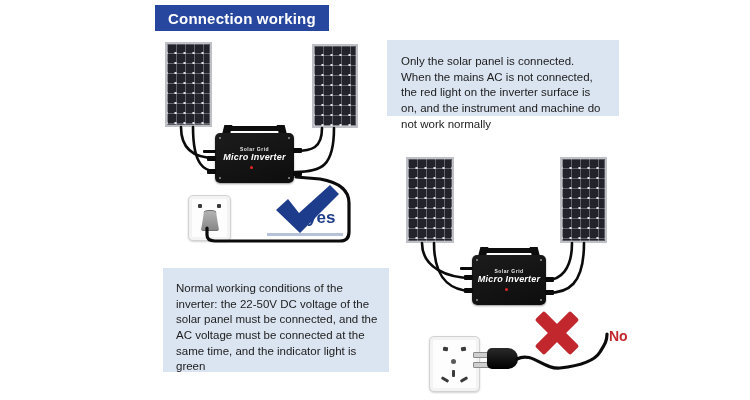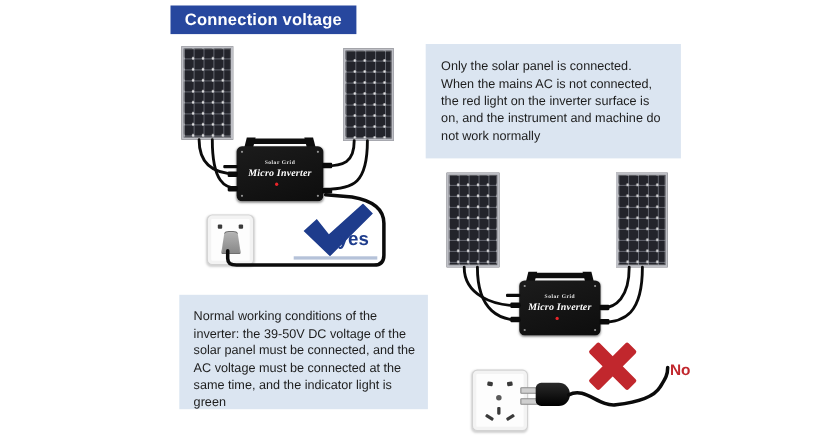--- a/index.html
+++ b/index.html
@@ -5,36 +5,36 @@
   html,body{margin:0;padding:0;background:#ffffff;}
   #stage{position:relative;width:750px;height:400px;background:#ffffff;overflow:hidden;
          font-family:"Liberation Sans",sans-serif;}
 
   
   .title-badge{position:absolute;left:155px;top:5px;height:26px;background:#27479e;color:#fff;
     font-size:15px;font-weight:bold;display:flex;align-items:center;padding:0 13px;letter-spacing:.2px;}
 
   
   .note{position:absolute;background:#dbe5f1;color:#1c1c1c;font-size:11.5px;line-height:1.36;}
-  .note-a{left:387px;top:40px;width:232px;height:104px;padding:14px 16px 10px 14px;box-sizing:border-box;}
+  .note-a{left:387px;top:40px;width:232px;height:76px;padding:14px 16px 10px 14px;box-sizing:border-box;}
   .note-b{left:163px;top:268px;width:226px;height:104px;padding:13px 10px 10px 13px;box-sizing:border-box;}
 
   
   .panel{position:absolute;border:2px solid #bfc0c6;box-sizing:border-box;
     background-color:#23242b;
     background-image:
       radial-gradient(circle, rgba(255,255,255,.85) .8px, rgba(255,255,255,0) 1.5px),
       linear-gradient(90deg, rgba(150,153,165,.55) 1px, transparent 1px),
       linear-gradient(0deg, rgba(150,153,165,.55) 1px, transparent 1px);
     background-size:9px 10px,9px 10px,9px 10px;
     background-position:4px 4px,0 0,0 0;
     box-shadow:inset 0 0 0 1px rgba(255,255,255,.25);}
 
   
-  .inverter{position:absolute;font-family:Liberation Serif, serif;}
+  .inverter{position:absolute;}
   .inv-body{position:absolute;inset:0;background:linear-gradient(160deg,#1c1c1c,#0d0d0d);
     border-radius:5px;box-shadow:0 1px 2px rgba(0,0,0,.4);}
   .inv-bar{position:absolute;left:15%;right:15%;top:-7px;height:5px;background:#0d0d0d;border-radius:2px;}
   .inv-foot{position:absolute;top:-8px;width:8px;height:11px;background:#0d0d0d;}
   .inv-foot.l{left:10%;transform:skewX(-14deg);}
   .inv-foot.r{right:10%;transform:skewX(14deg);}
   .inv-brand{position:absolute;left:0;right:0;top:26%;text-align:center;color:#e8e8e8;
     font-size:5px;font-weight:bold;letter-spacing:.5px;}
   .inv-model{position:absolute;left:0;right:0;top:38%;text-align:center;color:#ffffff;
     font-size:9px;font-weight:bold;font-style:italic;letter-spacing:.2px;}
@@ -64,24 +64,24 @@
   .x-bar.b{transform:translate(-50%,-50%) rotate(-45deg);}
   .no-label{position:absolute;color:#c1272d;font-size:14px;font-weight:bold;}
 
   .wires{position:absolute;left:0;top:0;pointer-events:none;}
 </style>
 </head>
 <body>
 
 <div id="stage">
 
-  <div class="title-badge">Connection voltage</div>
+  <div class="title-badge">Connection working</div>
 
   <div class="note note-a">Only the solar panel is connected. When the mains AC is not connected, the red light on the inverter surface is on, and the instrument and machine do not work normally</div>
-  <div class="note note-b">Normal working conditions of the inverter: the 39-50V DC voltage of the solar panel must be connected, and the AC voltage must be connected at the same time, and the indicator light is green</div>
+  <div class="note note-b">Normal working conditions of the inverter: the 22-50V DC voltage of the solar panel must be connected, and the AC voltage must be connected at the same time, and the indicator light is green</div>
 
   <div class="panel" style="left:165px;top:42px;width:47px;height:85px;"></div>
   <div class="panel" style="left:312px;top:44px;width:46px;height:84px;"></div>
 
   <div class="inverter" style="left:215px;top:133px;width:79px;height:50px;">
     <div class="inv-bar"></div>
     <div class="inv-foot l"></div>
     <div class="inv-foot r"></div>
     <div class="inv-body"></div>
     <div class="port" style="left:-12px;top:17px;width:13px;height:3px;"></div>

